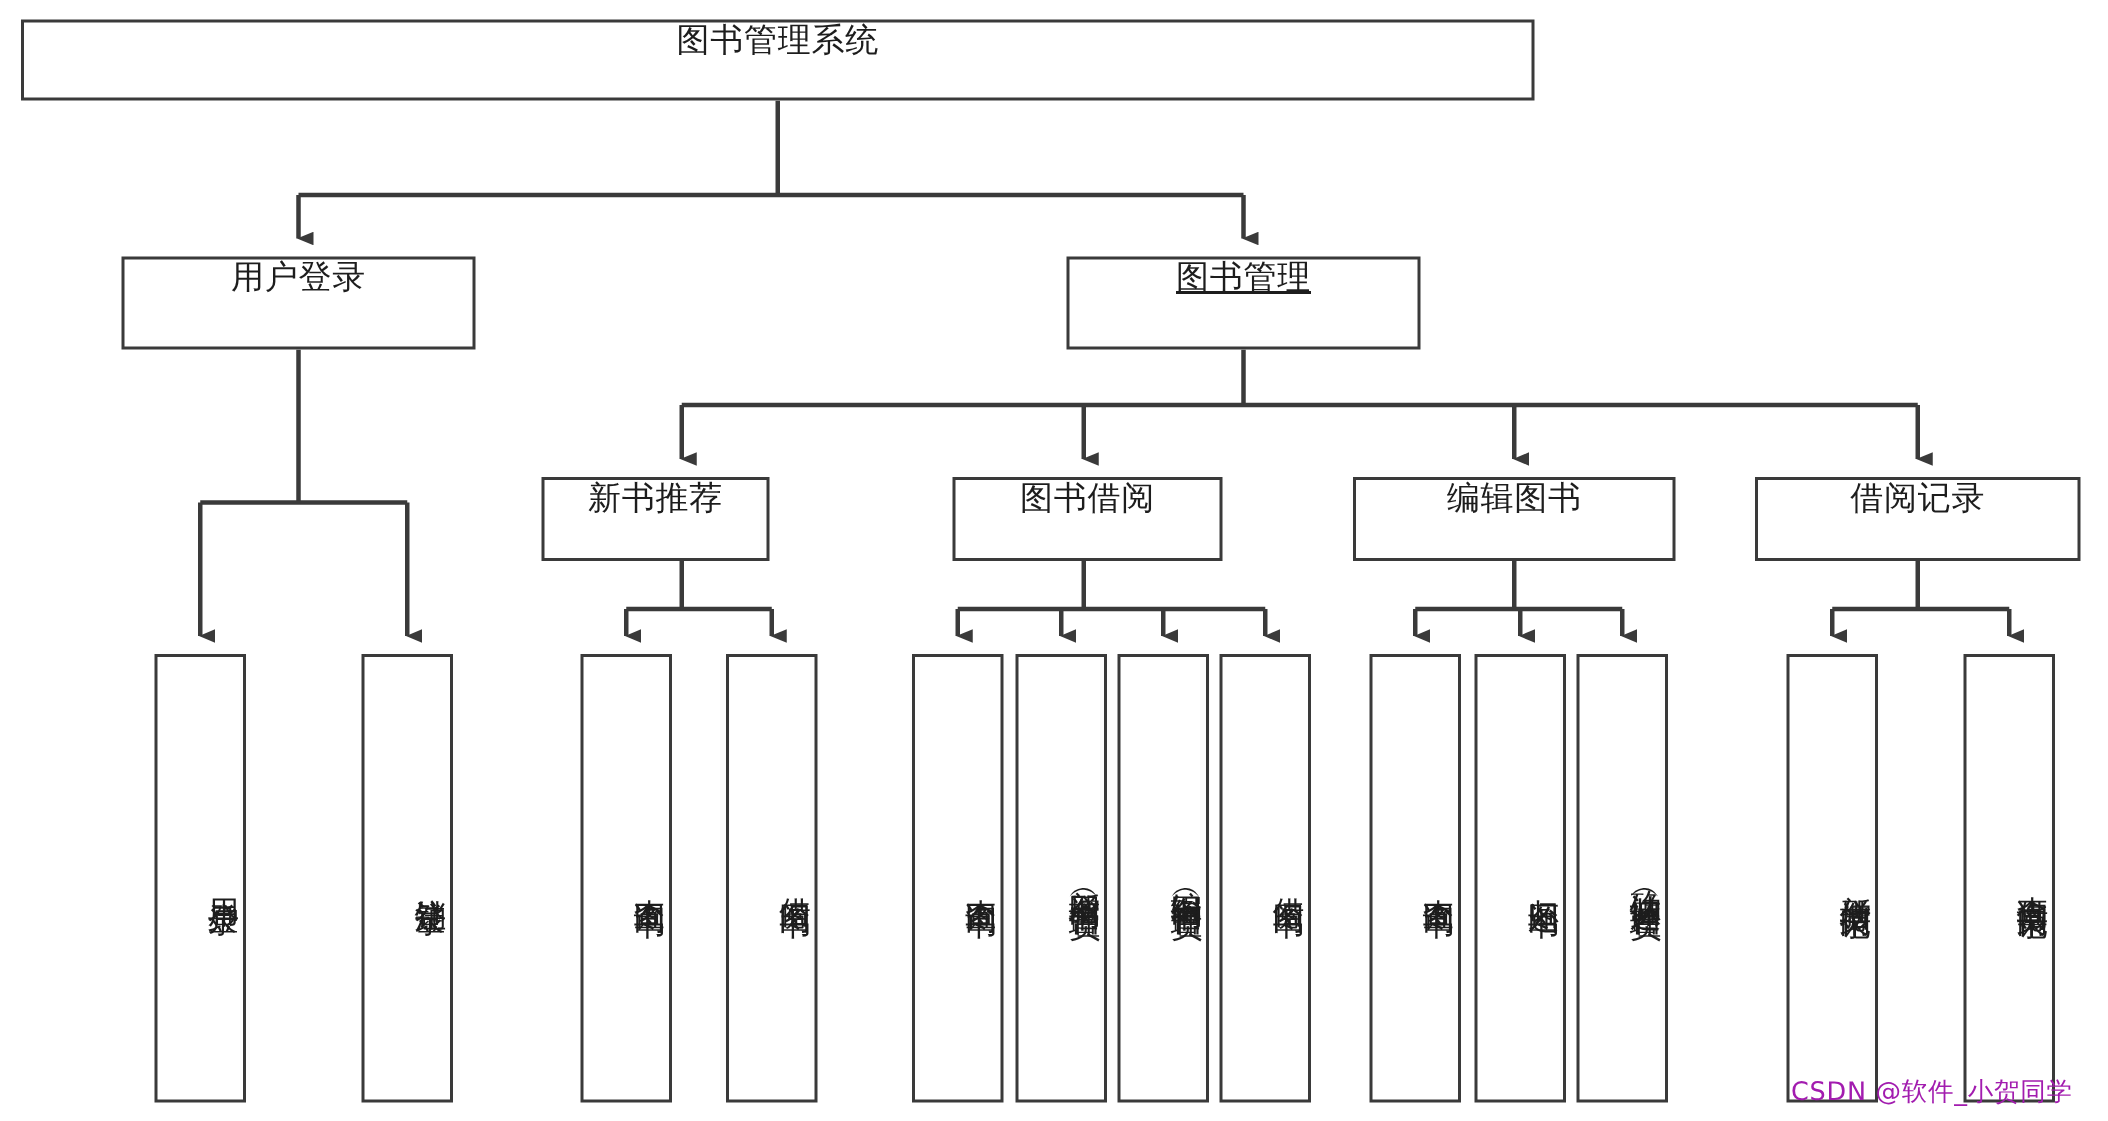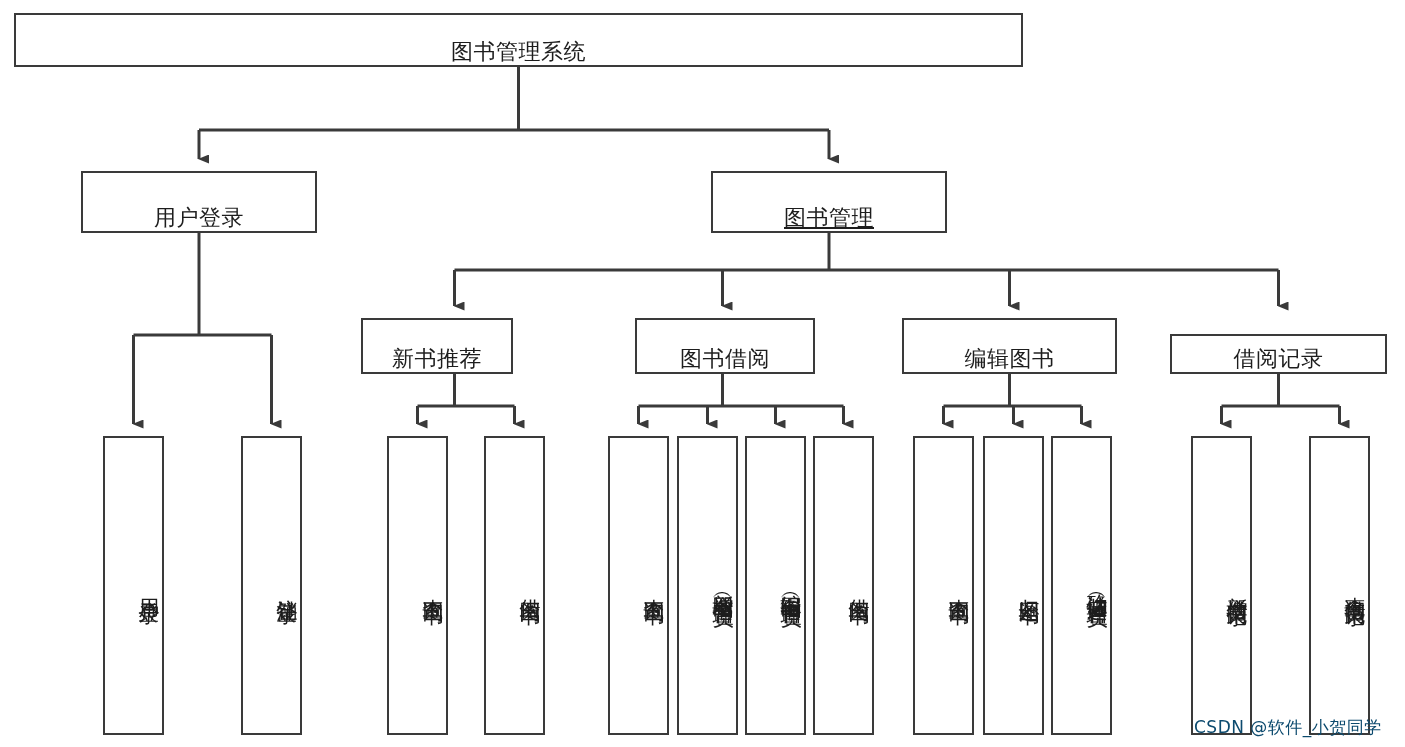--- a/index.html
+++ b/index.html
@@ -24,21 +24,21 @@
     width: 1405px;
     height: 747px;
     pointer-events: none;
   }
   .node {
     position: absolute;
     box-sizing: border-box;
     background: #ffffff;
     border: 2px solid #3a3a3a;
     display: flex;
-    align-items: flex-end;
+    align-items: flex-start;
     justify-content: center;
     color: #1d1d1d;
     letter-spacing: 0.5px;
   }
   .node.horiz {
     font-size: 22px;
     line-height: 1.2;
     padding: 0 6px;
   }
   .node.vert {
@@ -48,21 +48,21 @@
     text-orientation: upright;
     align-items: flex-start;
     justify-content: center;
     padding: 10px 0;
     white-space: nowrap;
     letter-spacing: 2px;
   }
   .watermark {
     position: absolute;
     font-size: 17px;
-    color: #0c4a6e;
+    color: #a21caf;
     letter-spacing: 0.5px;
     white-space: nowrap;
     font-family: "DejaVu Sans", "Liberation Sans", sans-serif;
   }
 </style>
 </head>
 <body>
 
 <div id="canvas">
 
@@ -121,21 +121,21 @@
       </div>
       <div class="node horiz" style="left: 361px; top: 318px; width: 152px; height: 56px;">
         <span>新书推荐</span>
       </div>
       <div class="node horiz" style="left: 635px; top: 318px; width: 180px; height: 56px;">
         <span>图书借阅</span>
       </div>
       <div class="node horiz" style="left: 902px; top: 318px; width: 215px; height: 56px;">
         <span>编辑图书</span>
       </div>
-      <div class="node horiz" style="left: 1170px; top: 334px; width: 217px; height: 40px;">
+      <div class="node horiz" style="left: 1170px; top: 318px; width: 217px; height: 56px;">
         <span>借阅记录</span>
       </div>
       <div class="node vert" style="left: 103px; top: 436px; width: 61px; height: 299px;">
         <span>用户登录</span>
       </div>
       <div class="node vert" style="left: 241px; top: 436px; width: 61px; height: 299px;">
         <span>注销登录</span>
       </div>
       <div class="node vert" style="left: 387px; top: 436px; width: 61px; height: 299px;">
         <span>查询图书</span>

